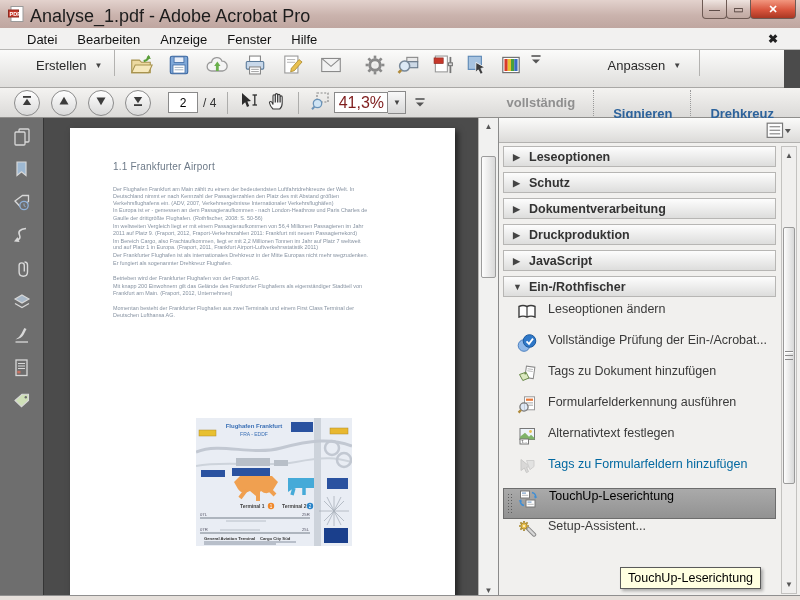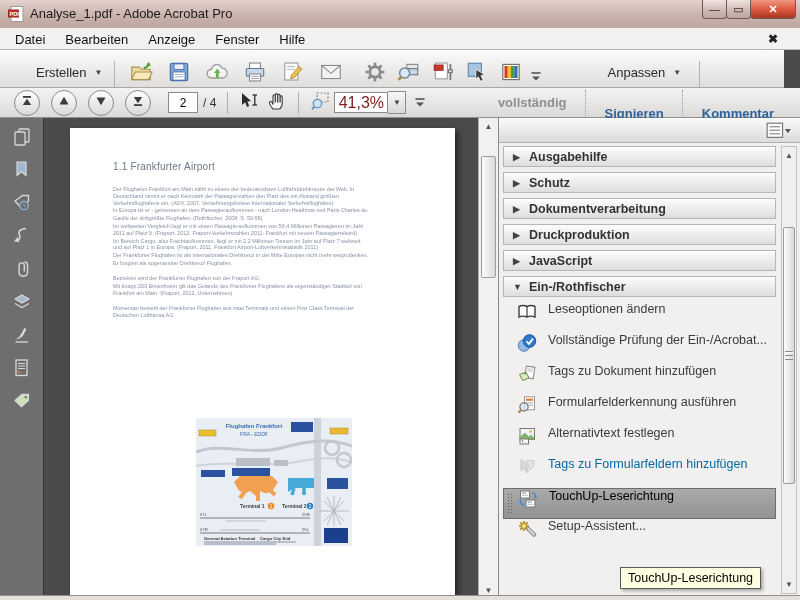--- a/index.html
+++ b/index.html
@@ -2,36 +2,36 @@
 <html><head>
 <meta charset="utf-8">
 <style>
   html,body{margin:0;padding:0;background:#888;}
   .window{position:relative;width:800px;height:600px;overflow:hidden;
     font-family:"Liberation Sans",sans-serif;outline:1px solid #5a4a45;background:#4b4b4b;}
   
   .titlebar{position:absolute;left:0;top:0;right:0;height:28px;
     background:linear-gradient(#e3d2cd,#cab3ad 55%,#bfa6a0);border-bottom:1px solid #8e7a74;}
   .app-icon{position:absolute;left:7px;top:5px;width:18px;height:18px;}
-  .title-text{position:absolute;left:30px;top:6px;font-size:13px;color:#1c1c1c;}
+  .title-text{position:absolute;left:30px;top:6px;font-size:18px;color:#1c1c1c;}
   .win-controls{position:absolute;right:4px;top:0;display:flex;}
   .win-btn{height:19px;border:1px solid #6e5a54;border-top:none;display:flex;align-items:center;justify-content:center;
     border-radius:0 0 4px 4px;margin-left:-1px;box-sizing:border-box;}
   .win-min,.win-max{width:25px;background:linear-gradient(#efe4e0,#cdb7b1 60%,#c0a8a1);color:#3a2a26;}
   .win-close{width:46px;background:linear-gradient(#f2977f,#d9553d 55%,#a93723);color:#fff;font-weight:bold;}
   .win-glyph{font-size:11px;line-height:1;}
   
   .menubar{position:absolute;left:0;top:28px;right:0;height:22px;background:#f2f1f0;
-    border-bottom:1px solid #b9b8b6;display:flex;align-items:center;padding-left:10px;box-sizing:border-box;}
+    border-bottom:1px solid #b9b8b6;display:flex;align-items:center;padding-left:22px;box-sizing:border-box;}
   .menu-item{font-size:13px;color:#111;padding:2px 5px;margin-right:10px;}
   .menubar-close{margin-left:auto;padding-right:22px;font-size:12px;font-weight:bold;color:#222;}
   
   .toolbar{position:absolute;left:0;top:50px;right:16px;height:38px;
     background:linear-gradient(#fbfbfa,#dfdedc);border-bottom:1px solid #a9a8a6;
-    display:flex;align-items:flex-end;padding:0 6px;box-sizing:border-box;}
+    display:flex;align-items:flex-start;padding:0 6px;box-sizing:border-box;}
   .tb-sep{width:1px;height:26px;background:#b3b2b0;margin:0 7px;}
   .tb-btn{height:28px;display:flex;align-items:center;justify-content:center;border:1px solid transparent;border-radius:2px;}
   .tb-icon-btn{width:36px;}
   .tb-icon{width:24px;height:24px;display:block;}
   .tb-icon svg{width:100%;height:100%;display:block;}
   .tb-label{font-size:13px;color:#2a2a2a;padding:0 5px;}
   .caret{font-size:8px;color:#444;padding:0 3px;}
   .chev-more{width:16px;height:20px;display:flex;align-items:center;}
   .anpassen{margin-left:58px;}
   .expand-btn{width:30px;margin-left:6px;}
@@ -347,21 +347,21 @@
       <svg viewBox="0 0 14 14">
           <line x1="3" y1="3.5" x2="11" y2="3.5" stroke="#555" stroke-width="1.4"></line>
           <path d="M3.5 6.5 L10.5 6.5 L7 10 Z" fill="#555"></path>
         </svg>
     </span>
     <div class="nav-right">
         <span class="nav-link muted">vollständig</span>
         <span class="dot-sep"></span>
         <span class="nav-link accent">Signieren</span>
         <span class="dot-sep"></span>
-        <span class="nav-link accent">Kommentar</span>
+        <span class="nav-link accent">Drehkreuz</span>
       </div>
   </div>
 
   <div class="main">
 
     <div class="sidebar">
         <span class="side-icon">
           <span><svg viewBox="0 0 22 22">
               <rect x="8" y="3" width="10" height="13" rx="1" fill="none" stroke="#d8d8d8" stroke-width="1.3"></rect>
               <rect x="4" y="6" width="10" height="13" rx="1" fill="#6e6e6e" stroke="#d8d8d8" stroke-width="1.3"></rect>
@@ -506,21 +506,21 @@
               <line x1="3" y1="7" x2="12" y2="7" stroke="#888"></line>
               <line x1="3" y1="10" x2="12" y2="10" stroke="#888"></line>
               <path d="M16 6 h5 l-2.5 3.5 Z" fill="#555"></path>
             </svg>
         </span>
       </div>
       <div class="panel-content">
         <div>
             <div class="sec">
               <span class="tri">▶</span>
-              <span>Ausgabehilfe</span>
+              <span>Leseoptionen</span>
             </div>
             <div class="sec">
               <span class="tri">▶</span>
               <span>Schutz</span>
             </div>
             <div class="sec">
               <span class="tri">▶</span>
               <span>Dokumentverarbeitung</span>
             </div>
             <div class="sec">

